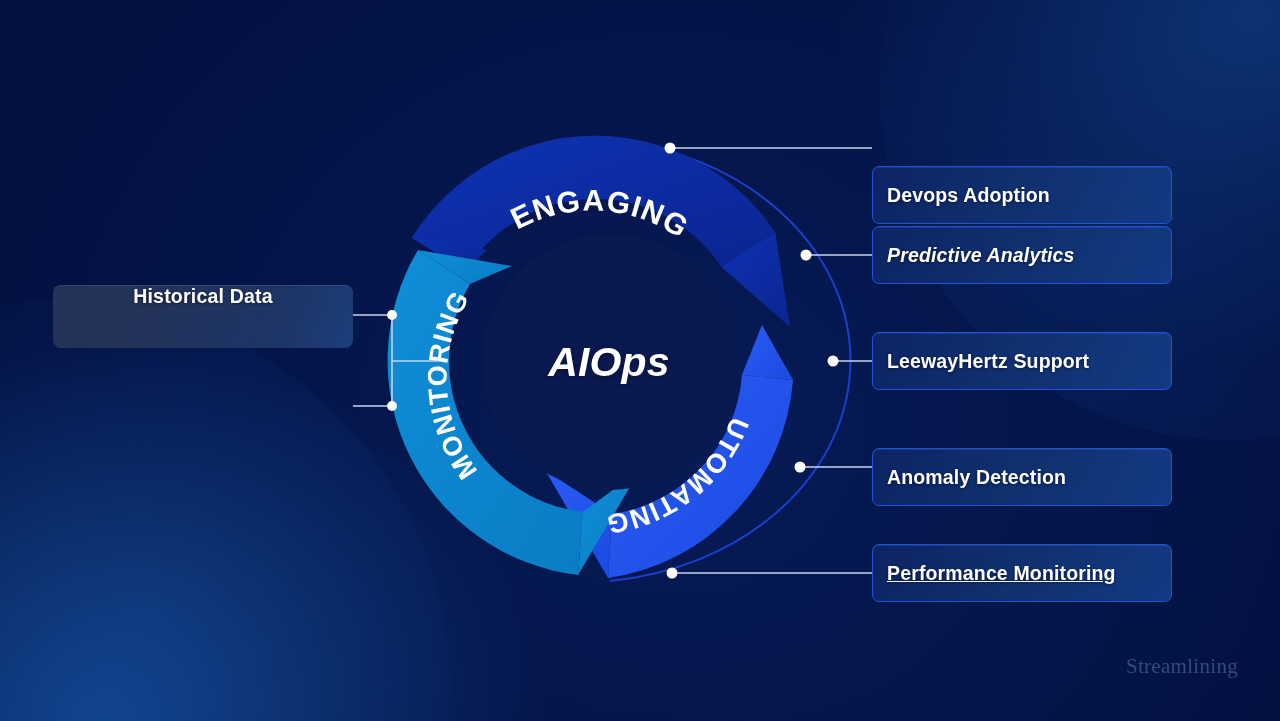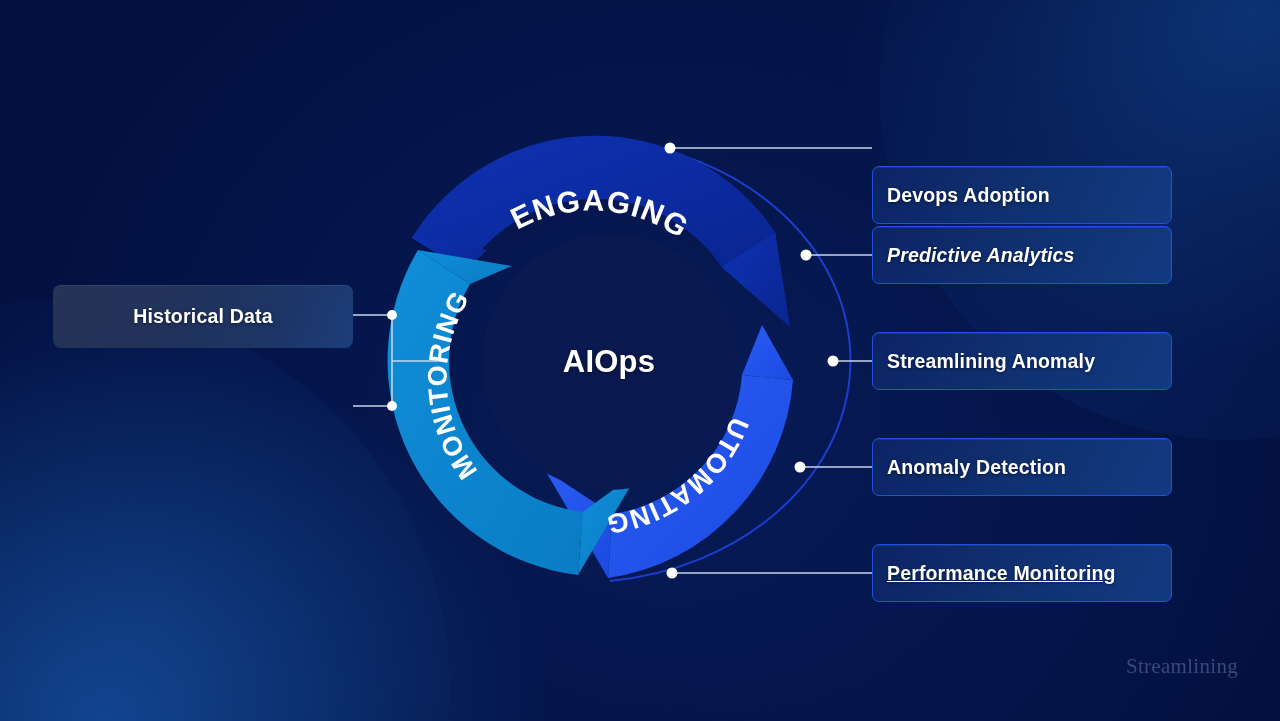--- a/index.html
+++ b/index.html
@@ -50,25 +50,26 @@
   }
 
   
   .center-label {
     position: absolute;
     left: 509px;
     top: 342px;
     width: 200px;
     text-align: center;
     color: #ffffff;
-    font-size: 31px;
+    font-size: 41px;
     font-weight: bold;
     letter-spacing: 0.2px;
     line-height: 40px;
     text-shadow: 0 1px 4px rgba(0,0,0,0.45);
+    font-style: italic;
   }
 
   
   .card-right {
     position: absolute;
     left: 872px;
     width: 300px;
     height: 58px;
     box-sizing: border-box;
     display: flex;
@@ -89,21 +90,21 @@
   }
 
   
   .card-left {
     position: absolute;
     left: 53px;
     width: 300px;
     height: 63px;
     box-sizing: border-box;
     display: flex;
-    align-items: center;
+    align-items: flex-start;
     justify-content: center;
     border-radius: 8px;
     background: linear-gradient(112deg, #243356 0%, #22325a 35%, #1d3566 75%, #1c3e7c 100%);
     color: #ffffff;
     font-size: 19.5px;
     font-weight: bold;
     letter-spacing: 0.2px;
     box-shadow: inset 0 1px 0 rgba(130,160,215,0.16);
   }
   .card-left .card-text {
@@ -229,23 +230,23 @@
     <span class="card-text">Historical Data</span>
   </div>
 
   <div class="card-right" style="top:130px;margin-top:36px;">
     <span class="card-text">Devops Adoption</span>
   </div>
   <div class="card-right" style="top:226px;font-style:italic;">
     <span class="card-text">Predictive Analytics</span>
   </div>
   <div class="card-right" style="top:332px;">
-    <span class="card-text">Streamlining Anomaly</span>
-  </div>
-  <div class="card-right" style="top:438px;text-align:right;">
+    <span class="card-text">LeewayHertz Support</span>
+  </div>
+  <div class="card-right" style="top:448px;text-align:right;">
     <span class="card-text">Anomaly Detection</span>
   </div>
   <div class="card-right" style="top:544px;text-decoration:underline;">
     <span class="card-text">Performance Monitoring</span>
   </div>
 
   <div class="watermark">Streamlining</div>
 
 </div>
 

